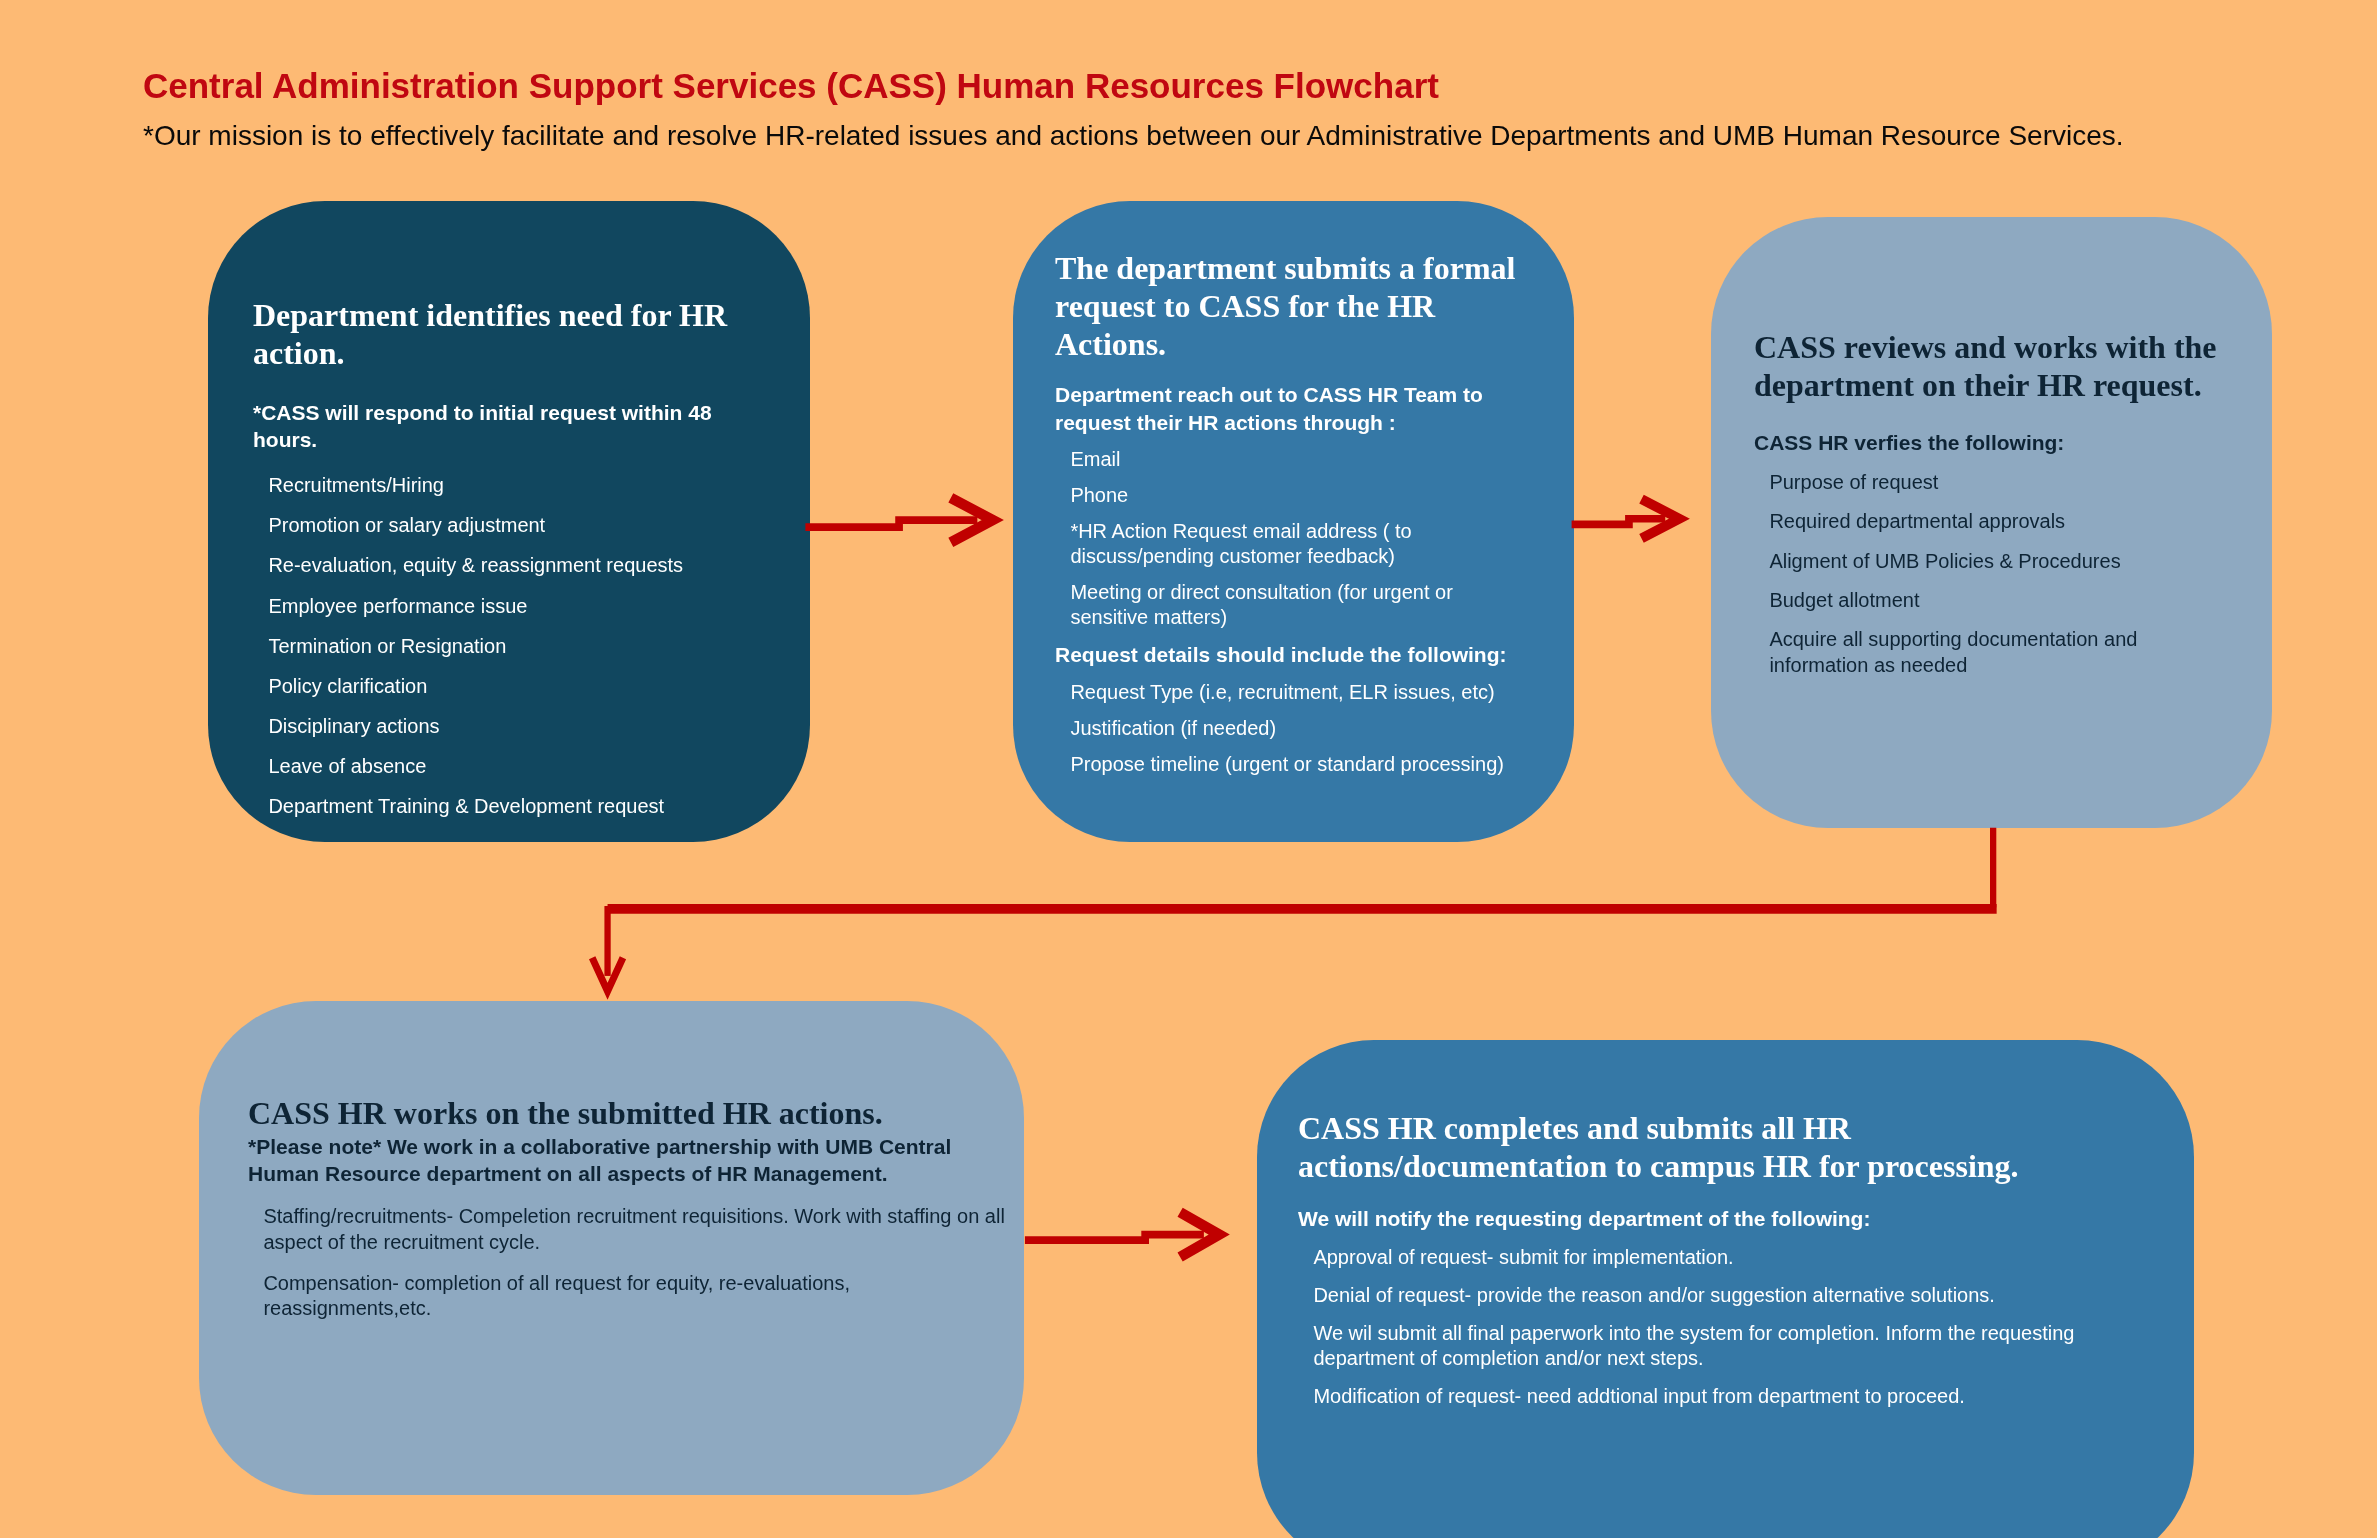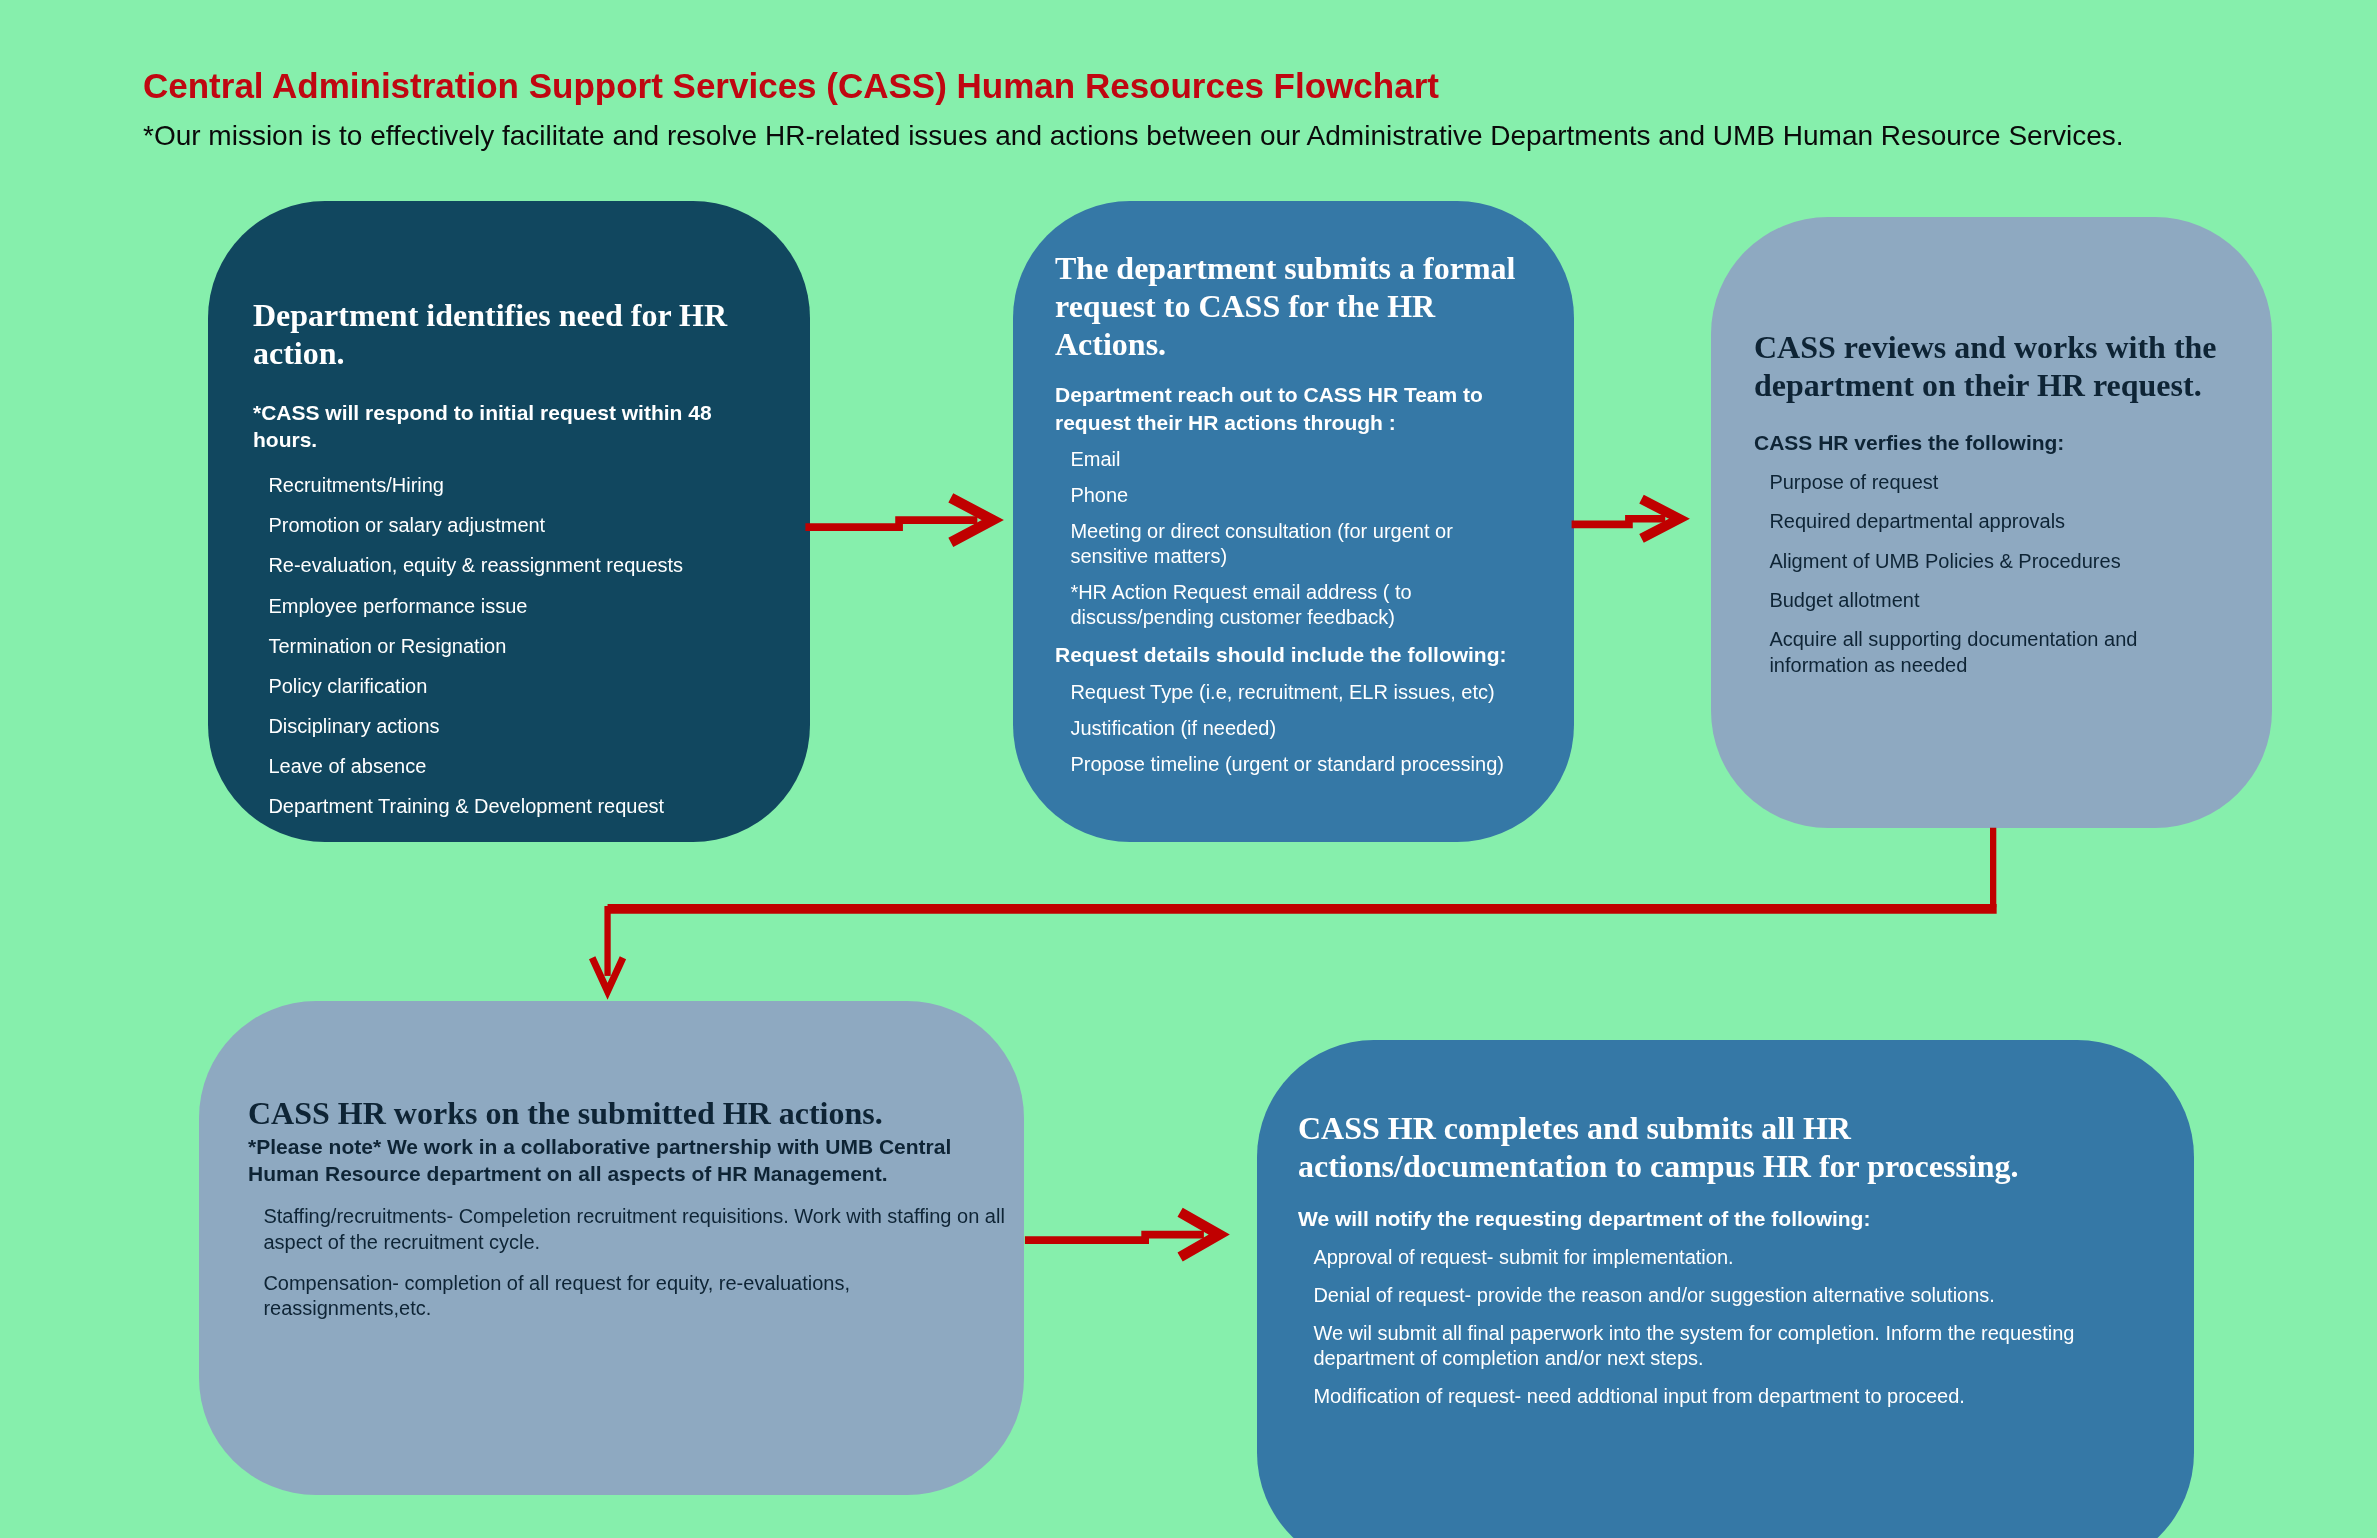--- a/index.html
+++ b/index.html
@@ -8,21 +8,21 @@
     --box_dark_navy:#11475F;
     --box_medium_blue:#3578A6;
     --box_light_blue:#8EA9C1;
     --text_light:#FFFFFF;
     --text_dark:#0E2435;
     --subtitle_black:#0A0A0A;
   }
   *{margin:0;padding:0;box-sizing:border-box;}
   html,body{width:2377px;height:1538px;background:#ffffff;overflow:hidden;
     font-family:"Liberation Sans", sans-serif;}
-  #canvas{position:relative;width:2377px;height:1538px;background:#86efac;}
+  #canvas{position:relative;width:2377px;height:1538px;background:#fdba74;}
 
   .page-title{
     position:absolute;left:143px;top:66px;
     font-size:35px;font-weight:bold;color:var(--title_red);
     letter-spacing:0px;
   }
   .page-subtitle{
     position:absolute;left:143px;top:120px;
     font-size:28px;font-weight:400;color:var(--subtitle_black);
   }
@@ -104,22 +104,22 @@
       <div class="itm">Department Training &amp; Development request</div>
     </div>
   </div>
 
   <div class="box" id="box2">
     <div class="box-h">The department submits a formal request to CASS for the HR Actions.</div>
     <div class="box-note">Department reach out to CASS HR Team to request their HR actions through :</div>
     <div class="box-items">
       <div class="itm">Email</div>
       <div class="itm">Phone</div>
+      <div class="itm">*HR Action Request email address ( to discuss/pending customer feedback)</div>
       <div class="itm">Meeting or direct consultation (for urgent or sensitive matters)</div>
-      <div class="itm">*HR Action Request email address ( to discuss/pending customer feedback)</div>
     </div>
     <div class="box-note second">Request details should include the following:</div>
     <div class="box-items">
       <div class="itm">Request Type (i.e, recruitment, ELR issues, etc)</div>
       <div class="itm">Justification (if needed)</div>
       <div class="itm">Propose timeline (urgent or standard processing)</div>
     </div>
   </div>
 
   <div class="box" id="box3">

